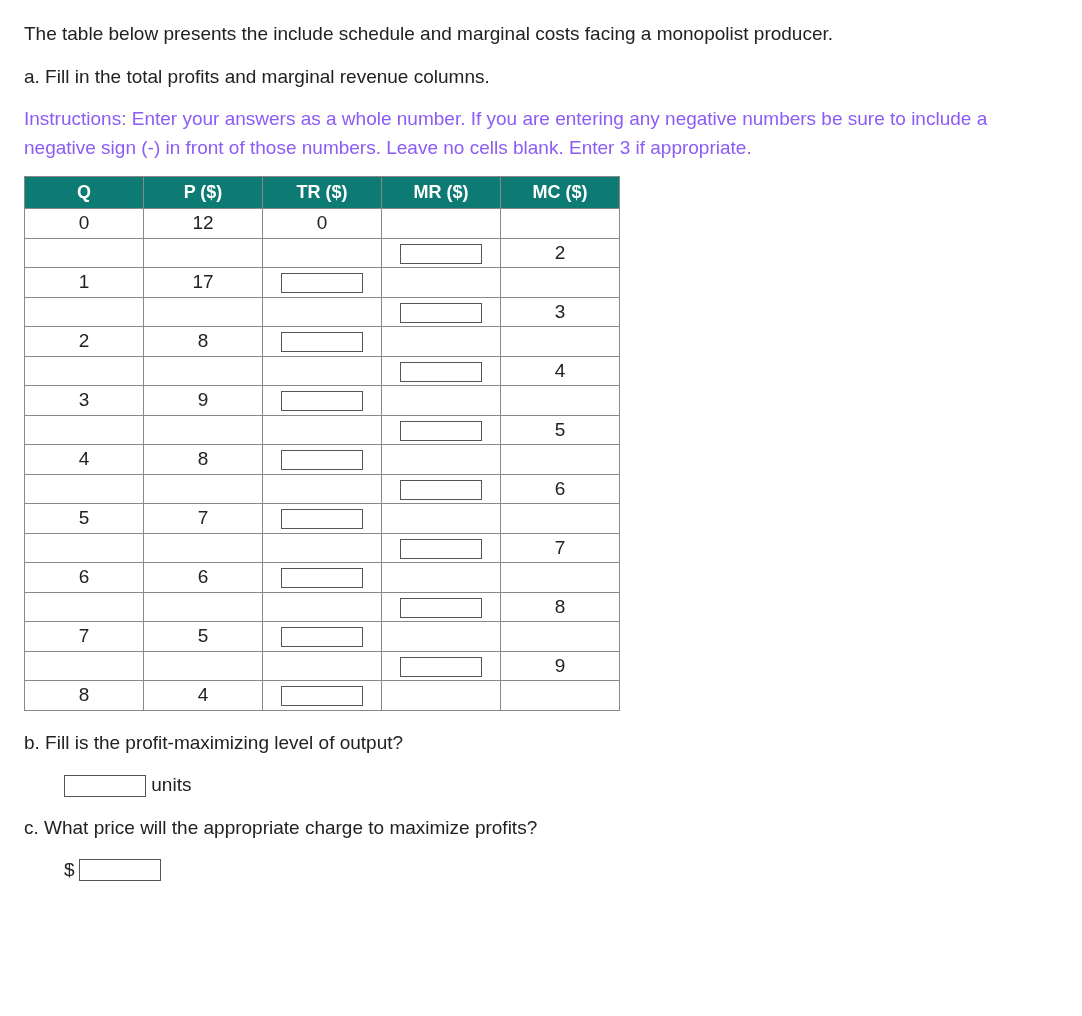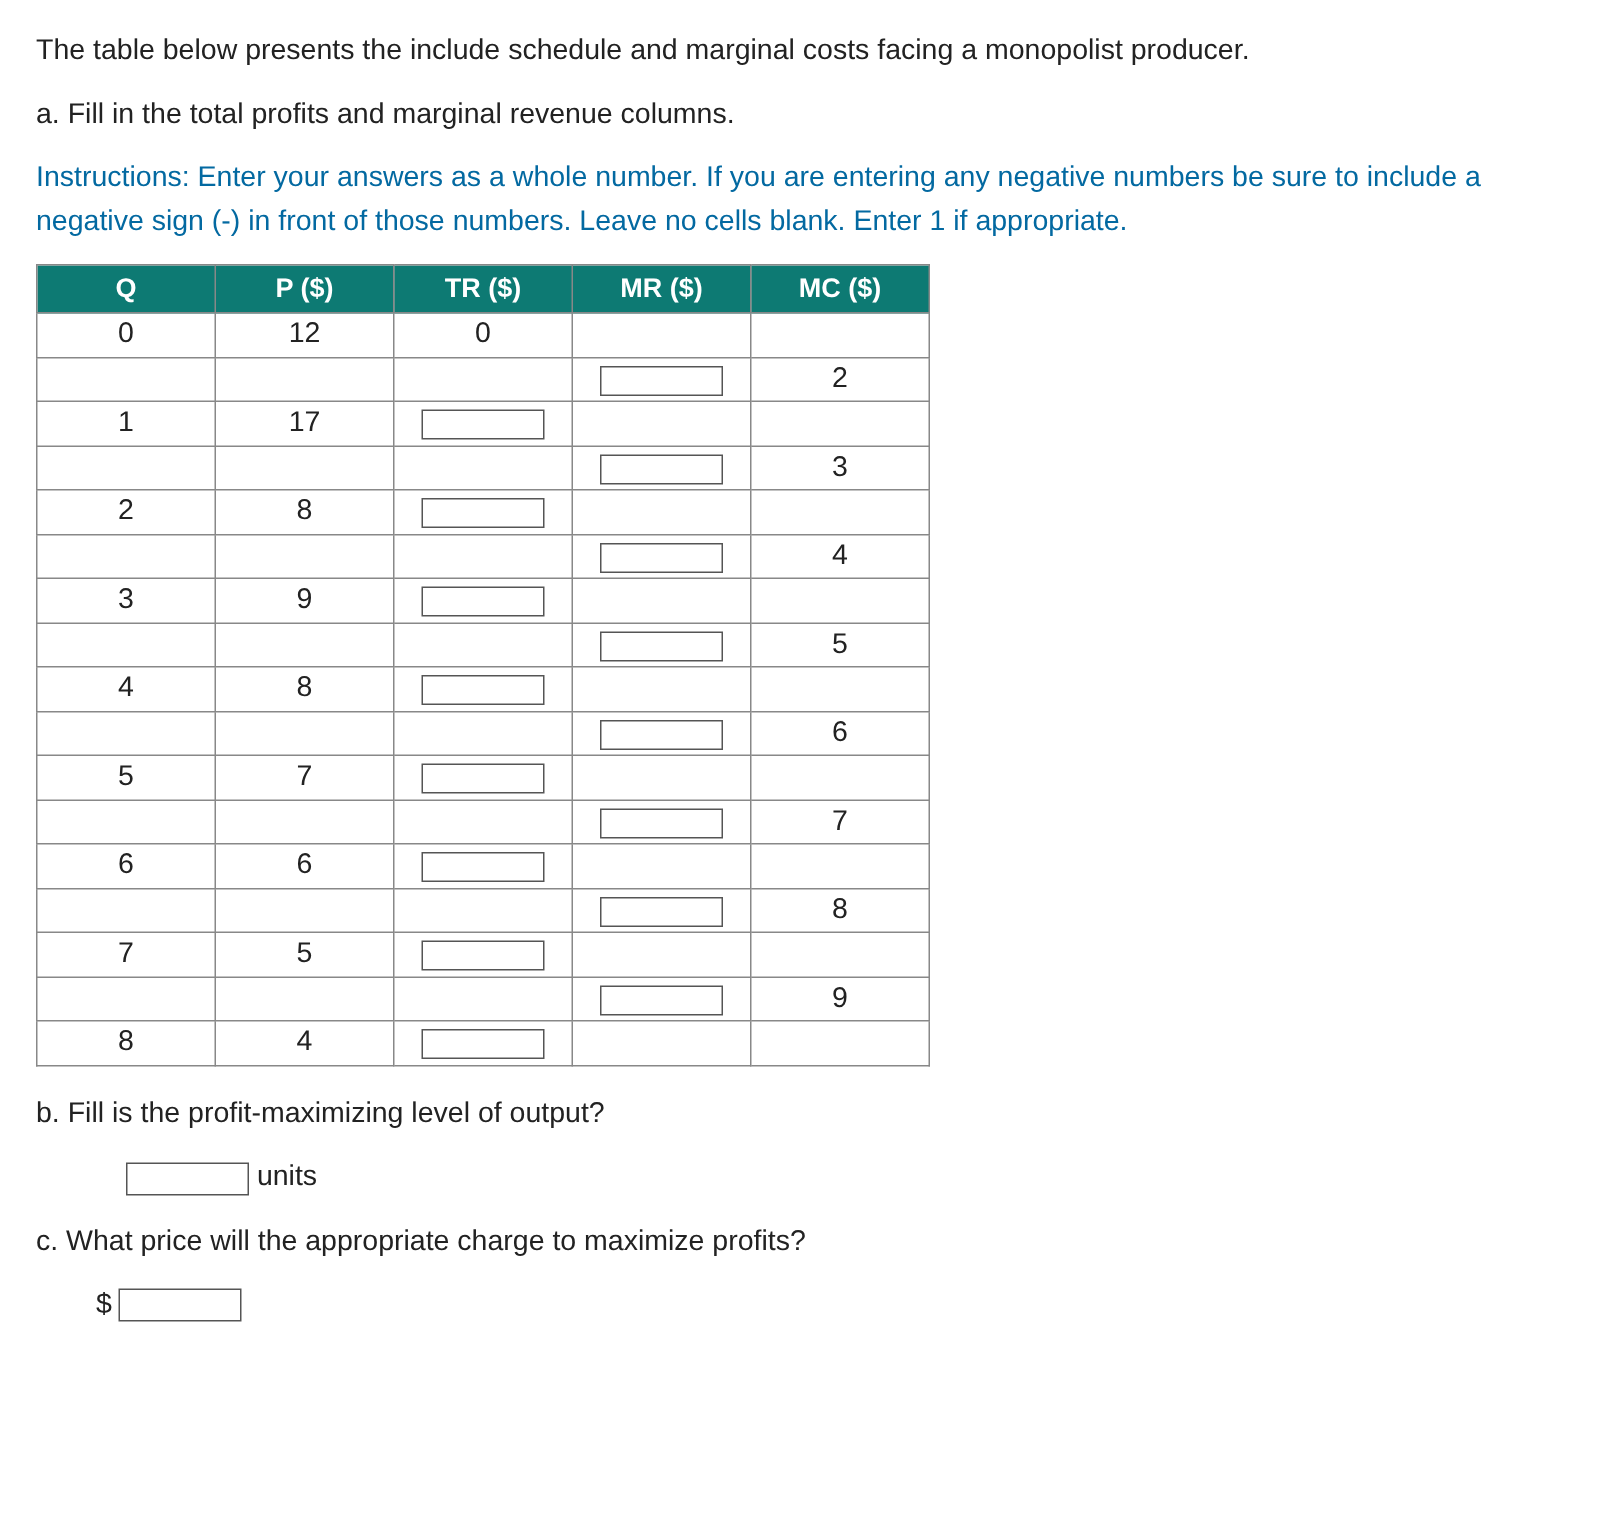--- a/index.html
+++ b/index.html
@@ -5,21 +5,21 @@
   body {
     font-family: Arial, Helvetica, sans-serif;
     font-size: 19px;
     color: #222;
     margin: 0;
     padding: 20px 24px;
     width: 1034px;
     line-height: 1.5;
   }
   p { margin: 0 0 14px 0; }
-  .instructions { color: #0369a1; }
+  .instructions { color: #8b5cf6; }
   table {
     border-collapse: collapse;
     margin-top: 8px;
     margin-bottom: 18px;
   }
   th {
     background: #0d7a73;
     color: #fff;
     font-weight: bold;
     border: 1px solid #888;
@@ -51,30 +51,30 @@
   input.ansbox {
     width: 80px;
     height: 20px;
     border: 1px solid #555;
     background: #fff;
     font-size: 16px;
     text-align: center;
     padding: 0;
     box-sizing: content-box;
   }
-  .indent { margin-left: 60px; }
+  .indent { margin-left: 40px; }
   .dollar-row { margin-left: 40px; display:flex; align-items:center; gap:4px; }
 </style>
 </head>
 <body>
 
 <p>The table below presents the include schedule and marginal costs facing a monopolist producer.</p>
 <p>a. Fill in the total profits and marginal revenue columns.</p>
 <p>
-  <span class="instructions">Instructions</span><span class="instructions">: Enter your answers as a whole number. If you are entering any negative numbers be sure to include a negative sign (-) in front of those numbers. Leave no cells blank. Enter 1 if appropriate.</span>
+  <span class="instructions">Instructions</span><span class="instructions">: Enter your answers as a whole number. If you are entering any negative numbers be sure to include a negative sign (-) in front of those numbers. Leave no cells blank. Enter 3 if appropriate.</span>
 </p>
 
 <table>
   <tbody>
       <tr>
     <th>Q</th>
     <th>P ($)</th>
     <th>TR ($)</th>
     <th>MR ($)</th>
     <th>MC ($)</th>

